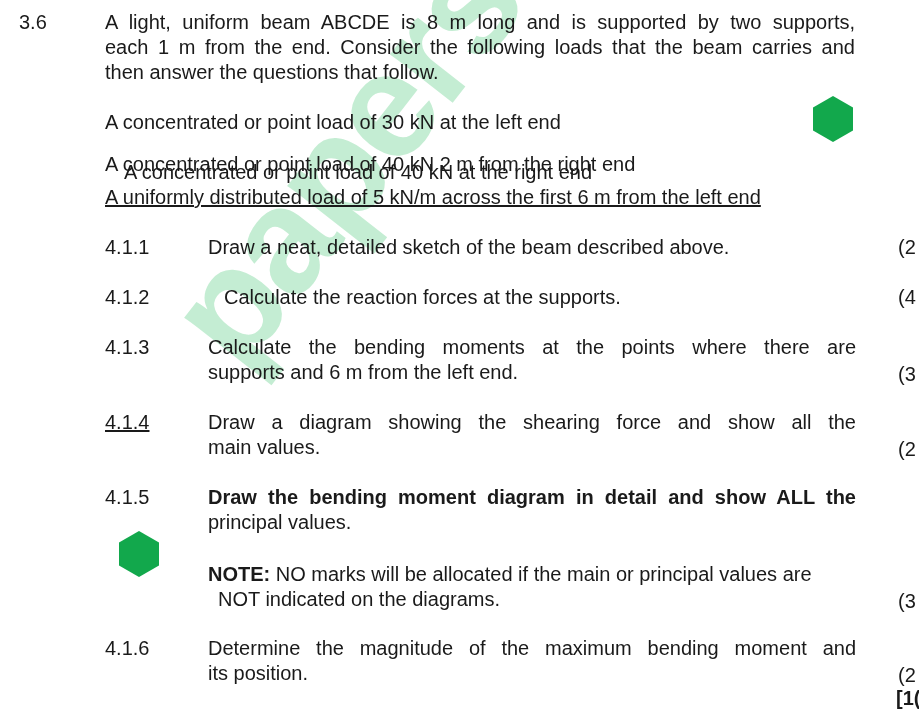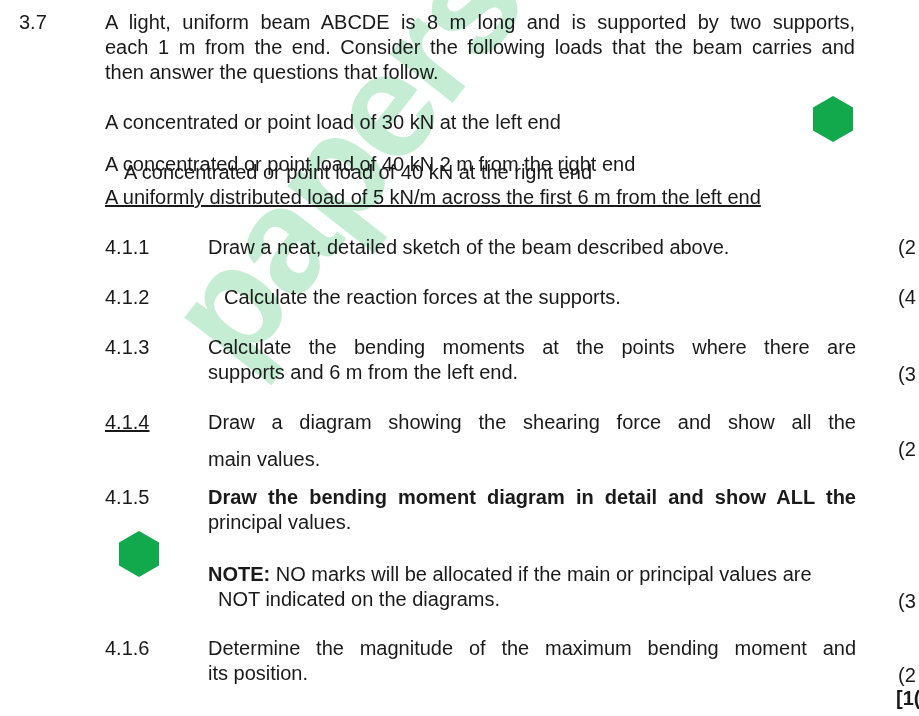--- a/index.html
+++ b/index.html
@@ -27,21 +27,21 @@
   b { font-weight: bold; }
 </style>
 </head>
 <body>
 
 <div class="watermark">papers.co.za</div>
 
 <div class="hex" style="left:813px; top:96px;"></div>
 <div class="hex" style="left:119px; top:531px;"></div>
 
-<div class="num" style="left:19px; top:10px;">3.7</div>
+<div class="num" style="left:19px; top:10px;">3.6</div>
 
 <div>
   <div class="justify" style="left:105px; top:10px; width:750px;">A light, uniform beam ABCDE is 8 m long and is supported by two supports,</div>
   <div class="justify" style="left:105px; top:35px; width:750px;">each 1 m from the end. Consider the following loads that the beam carries and</div>
   <div class="abs" style="left:105px; top:60px;">then answer the questions that follow.</div>
 </div>
 
 <div>
   <div class="abs" style="left:105px; top:110px;">A concentrated or point load of 30 kN at the left end</div>
   <div class="abs" style="left:105px; top:135px;margin-top:17px;">A concentrated or point load of 40 kN 2 m from the right end</div>
@@ -64,21 +64,21 @@
 <div>
   <div class="num" style="left:105px; top:335px;">4.1.3</div>
   <div class="justify" style="left:208px; top:335px; width:648px;">Calculate the bending moments at the points where there are</div>
   <div class="abs" style="left:208px; top:360px;">supports and 6 m from the left end.</div>
   <div class="mark" style="top:362px;">(3</div>
 </div>
 
 <div>
   <div class="num" style="left:105px; top:410px;text-decoration:underline;">4.1.4</div>
   <div class="justify" style="left:208px; top:410px; width:648px;">Draw a diagram showing the shearing force and show all the</div>
-  <div class="abs" style="left:208px; top:435px;margin-top:12px;">main values.</div>
+  <div class="abs" style="left:208px; top:435px;">main values.</div>
   <div class="mark" style="top:437px;">(2</div>
 </div>
 
 <div>
   <div class="num" style="left:105px; top:485px;">4.1.5</div>
   <div class="justify" style="left:208px; top:485px; width:648px;font-weight:bold;">Draw the bending moment diagram in detail and show ALL the</div>
   <div class="abs" style="left:208px; top:510px;">principal values.</div>
 </div>
 
 <div>

